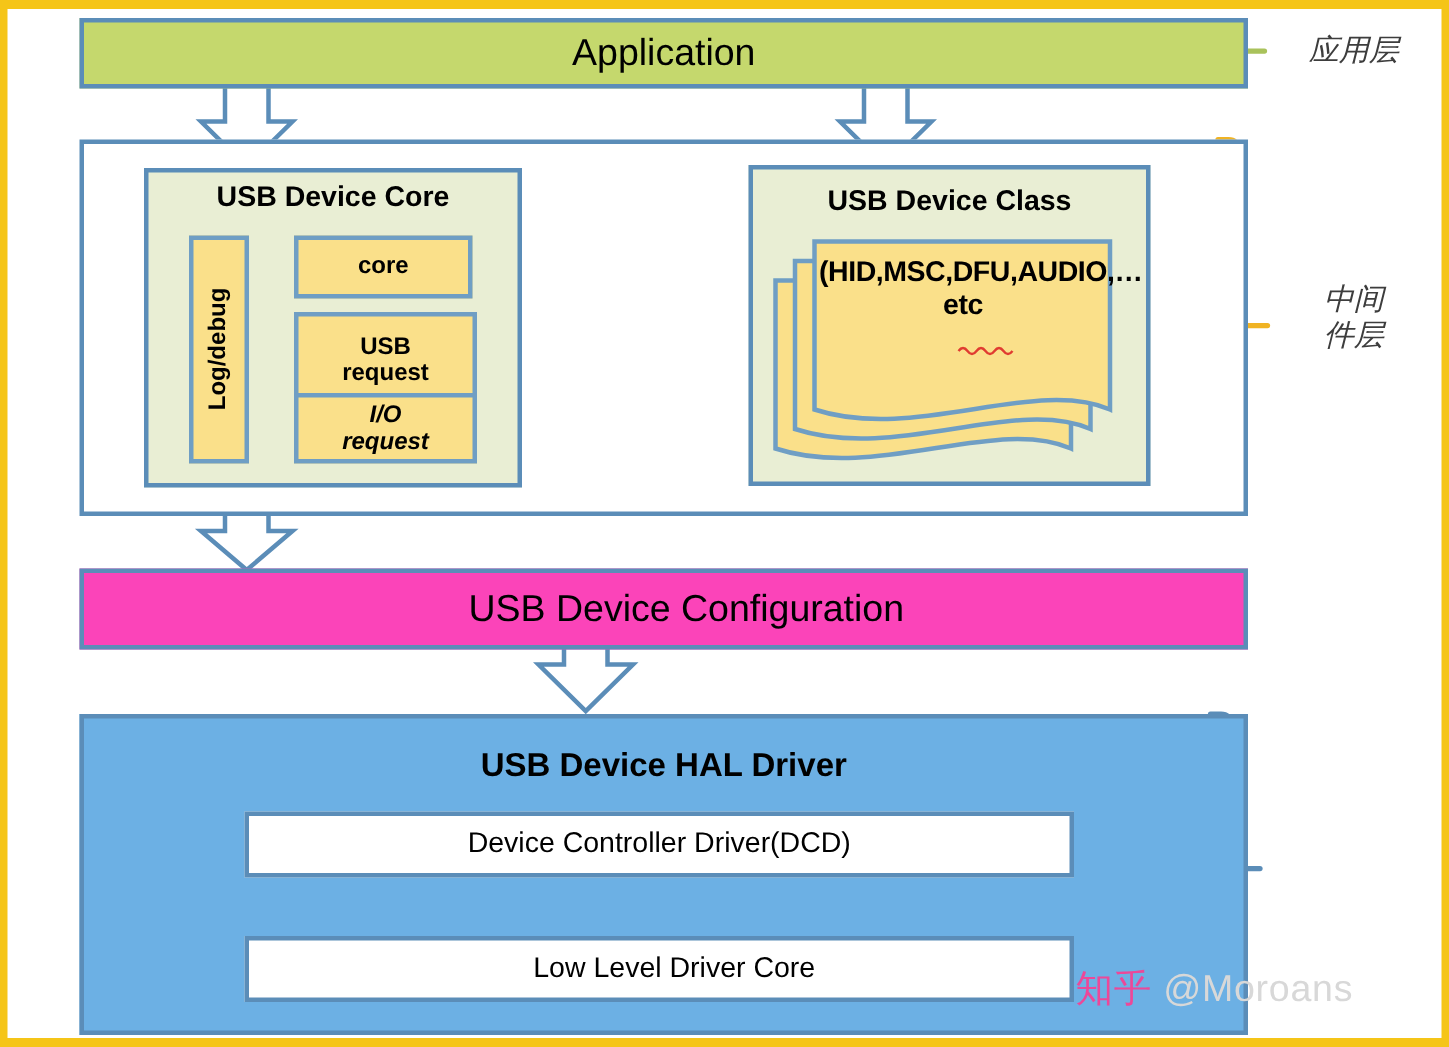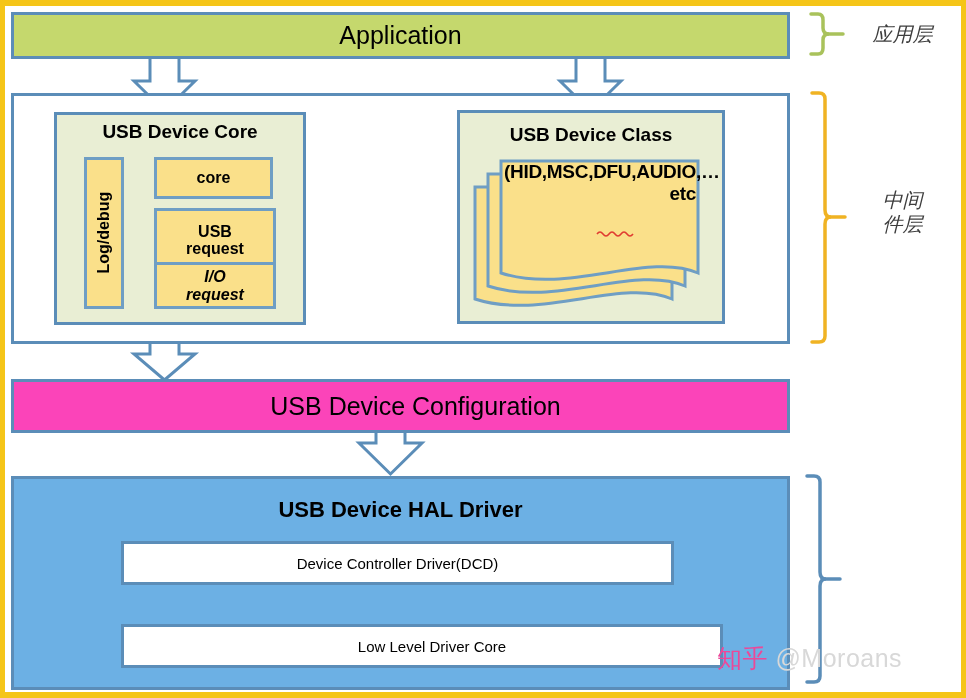--- a/index.html
+++ b/index.html
@@ -20,20 +20,21 @@
 
   
   .box {
     position: absolute;
     border: 3px solid #5b8db8;
     display: flex;
     align-items: center;
     justify-content: center;
     text-align: center;
     color: #000000;
+    margin-left: 42px;
   }
 
   
   #app-bar {
     left: 6px; top: 6px; width: 779px; height: 47px;
     background: #c5d86d;
     font-size: 25px;
     font-weight: 400;
   }
 
@@ -88,22 +89,22 @@
     left: 0; top: 11px; width: 100%;
     text-align: center;
     font-size: 19px; font-weight: bold; color: #000;
   }
   #class-stack {
     position: absolute;
     left: 12px; top: 36px; width: 244px; height: 165px;
   }
   #class-label {
     position: absolute;
-    left: 32px; top: 12px; width: 192px;
-    text-align: right;
+    left: 32px; top: 22px; width: 192px;
+    text-align: center;
     font-size: 19px; font-weight: bold; color: #000;
     line-height: 1.18;
     letter-spacing: -0.3px;
     z-index: 5;
   }
 
   
   #cfg-bar {
     left: 6px; top: 373px; width: 779px; height: 54px;
     background: #fb44b9;
@@ -121,24 +122,24 @@
     left: 0; top: 18px; width: 100%;
     text-align: center;
     font-size: 22px; font-weight: bold; color: #000;
   }
   .wbox {
     position: absolute;
     background: #ffffff;
     border: 3px solid #5b8db8;
     display: flex; align-items: center; justify-content: center;
     text-align: center;
-    font-size: 15px; color: #000;
+    font-size: 19px; color: #000;
   }
   #hal-dcd  { left: 107px; top: 62px;  width: 553px; height: 44px; }
-  #hal-llc  { left: 107px; top: 145px; width: 602px; height: 44px; padding-left: 20px; }
+  #hal-llc  { left: 107px; top: 145px; width: 553px; height: 44px; padding-left: 20px; }
 
   
   #arrows { position: absolute; left: 0; top: 0; width: 956px; height: 686px;
             pointer-events: none; }
 
   
   .brace-label {
     position: absolute;
     color: #3d3d3d;
     font-size: 20px;

